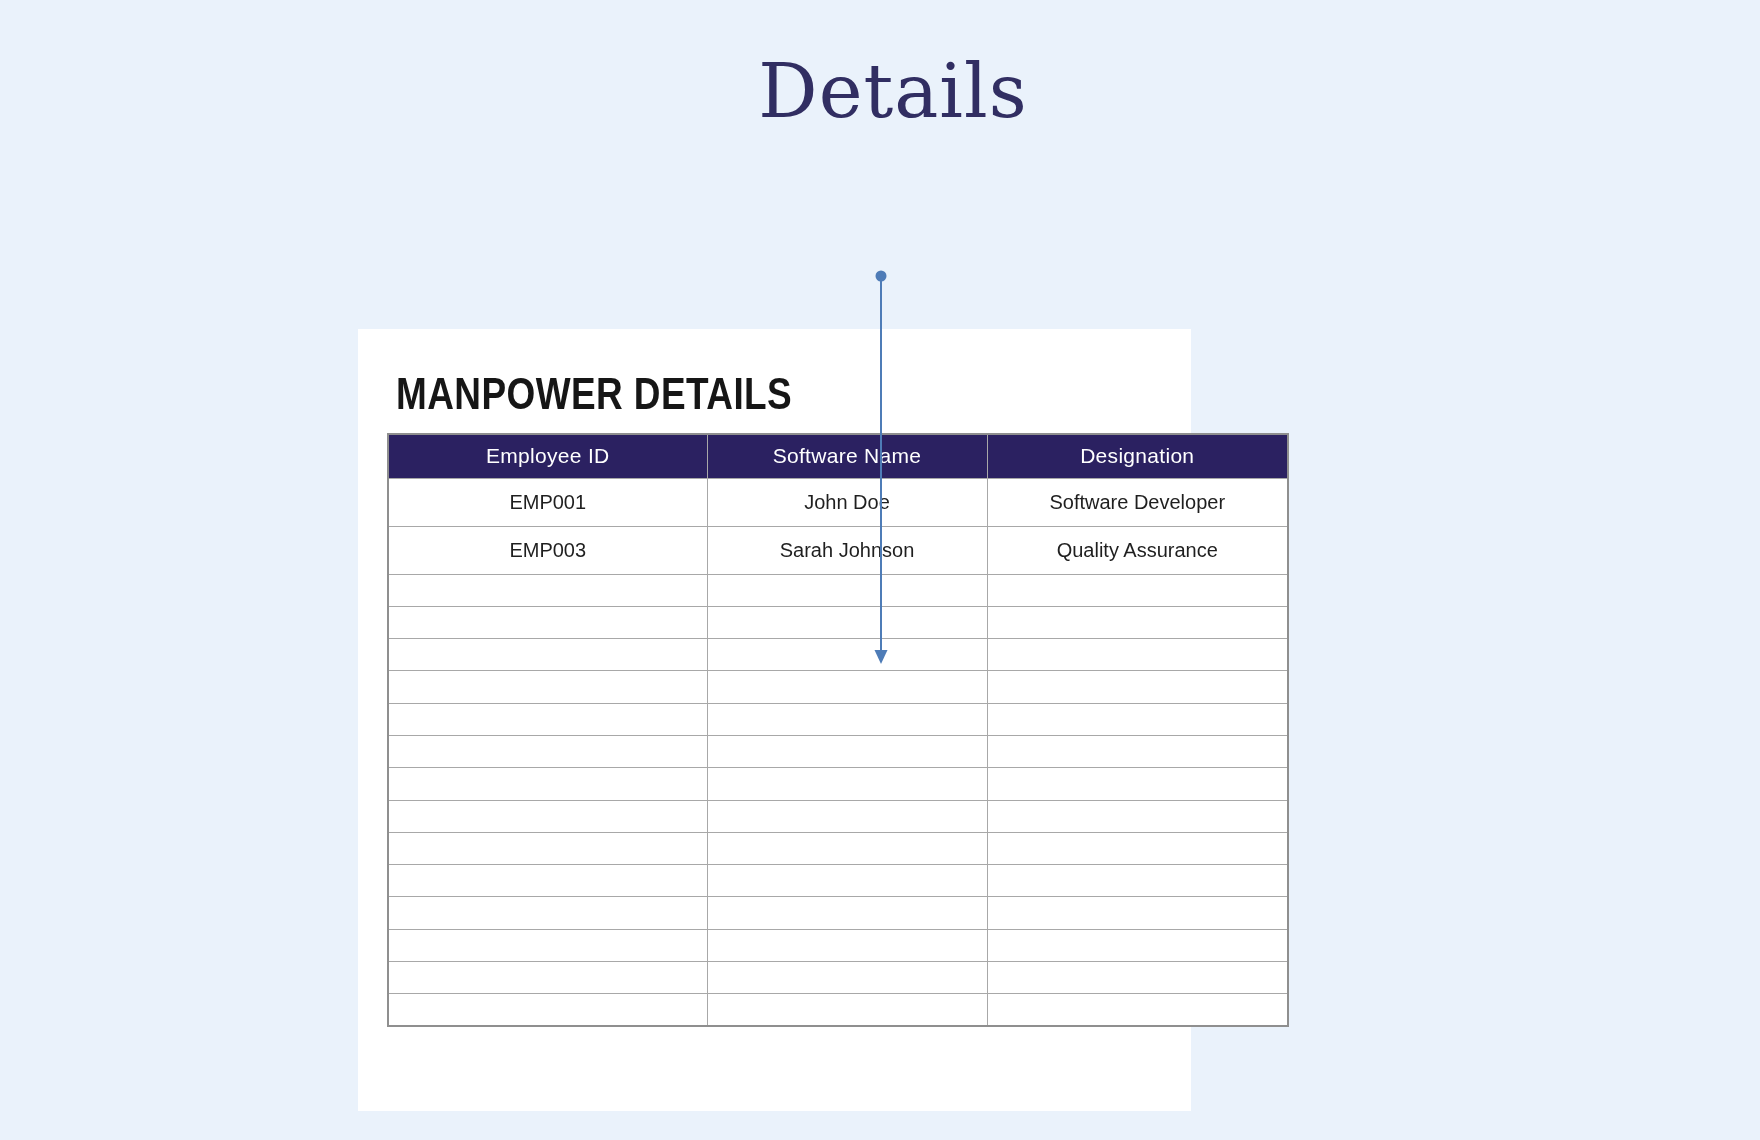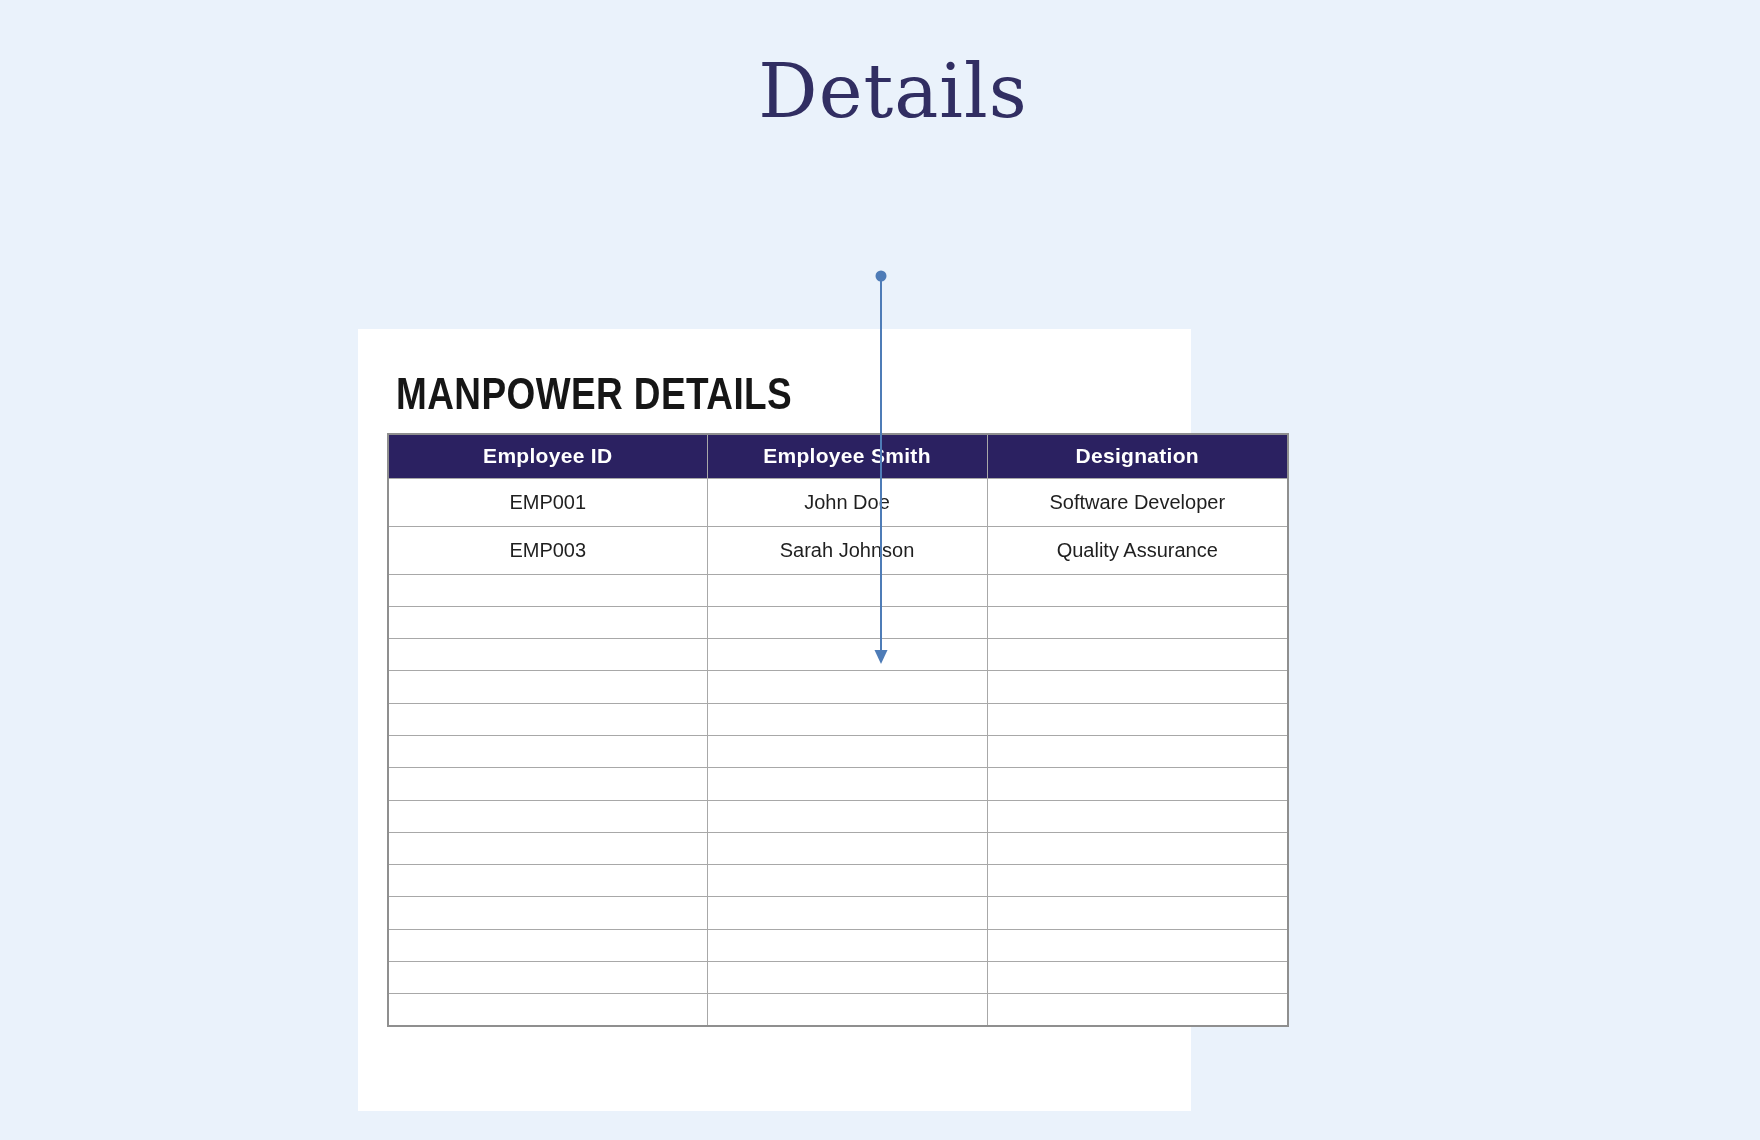--- a/index.html
+++ b/index.html
@@ -73,21 +73,21 @@
     border-collapse:collapse;
     table-layout:fixed;
     background:#fff;
     border:2px solid var(--border-outer);
   }
   table.manpower th{
     height:44px;
     background:var(--table-header-bg);
     color:var(--table-header-text);
     font-size:21px;
-    font-weight:bold;
+    font-weight:normal;
     text-align:center;
     border:1px solid var(--border-inner);
     letter-spacing:0.3px;
   }
   table.manpower td{
     height:32.3px;
     font-size:20px;
     color:var(--body-text);
     text-align:center;
     vertical-align:middle;
@@ -117,21 +117,21 @@
 
     <table class="manpower">
       <colgroup>
         <col style="width:319px">
         <col style="width:280px">
         <col style="width:301px">
       </colgroup>
       <thead>
         <tr>
             <th>Employee ID</th>
-            <th>Employee Smith</th>
+            <th>Software Name</th>
             <th>Designation</th>
           </tr>
       </thead>
       <tbody>
           <tr>
             <td>EMP001</td>
             <td>John Doe</td>
             <td>Software Developer</td>
           </tr>
           <tr>

